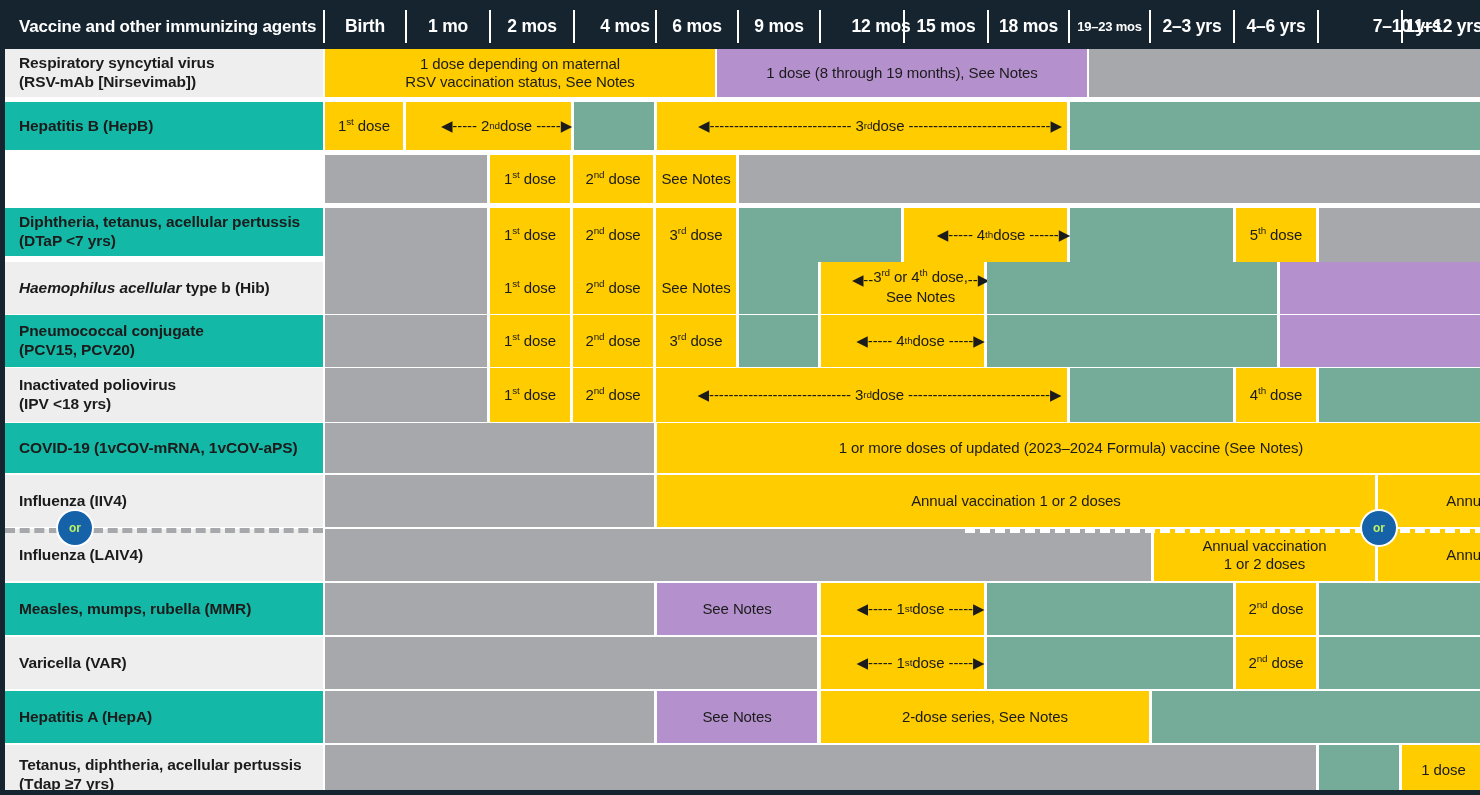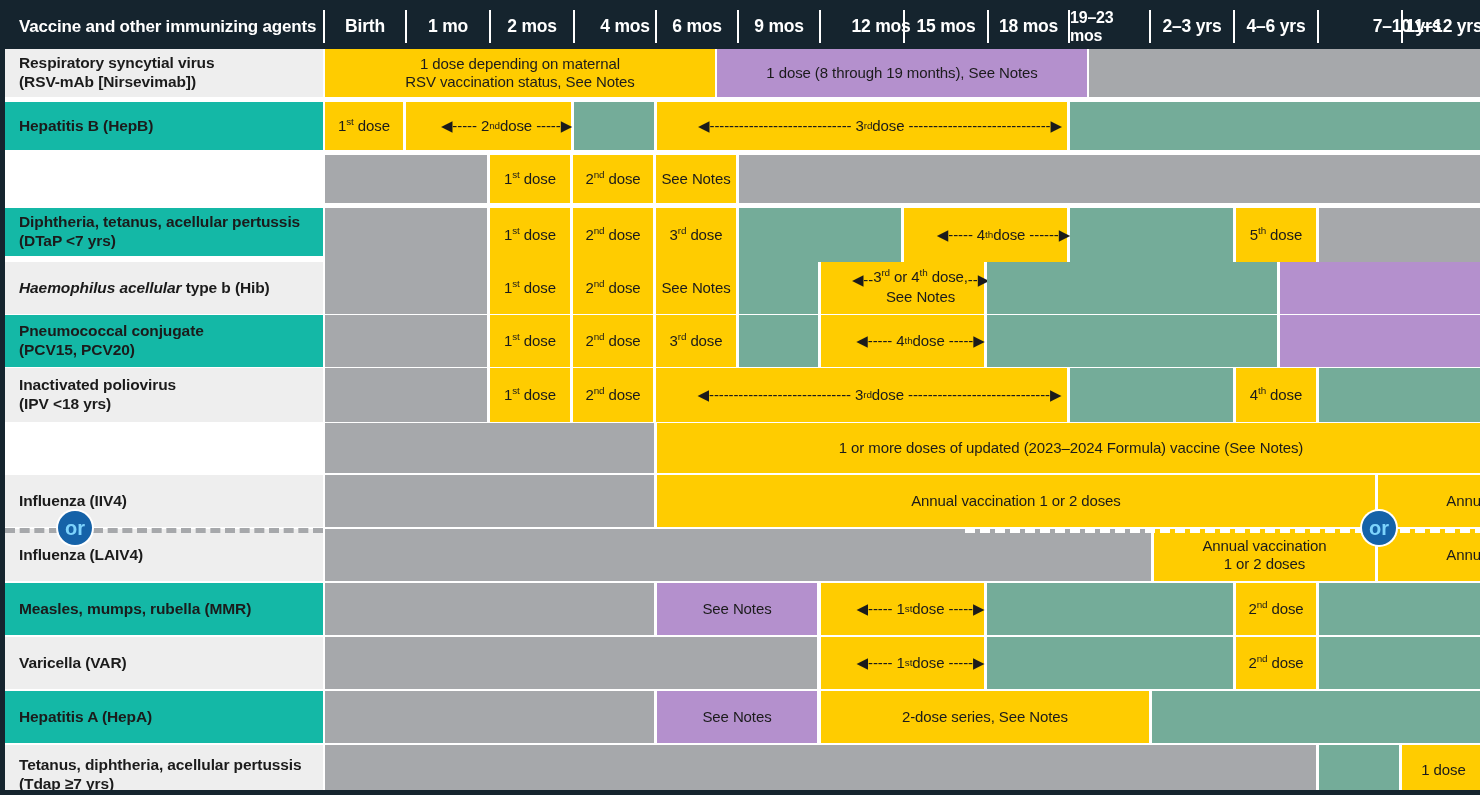--- a/index.html
+++ b/index.html
@@ -13,21 +13,21 @@
   .rowlabel.alt{background:#14b8a6;}
   .cell{position:absolute;box-sizing:border-box;display:flex;align-items:center;justify-content:center;text-align:center;color:#1b1b1b;font-size:15px;line-height:1.2;letter-spacing:-0.1px;}
   .yellow{background:#ffcc00;}
   .green{background:#74ac99;}
   .purple{background:#b490cd;}
   .gray{background:#a6a8ab;}
   .arrowtxt{display:flex;align-items:center;justify-content:center;white-space:nowrap;width:100%;margin-left:36px;}
   sup{font-size:0.66em;vertical-align:super;line-height:0;}
   .orline{position:absolute;height:0;border-top:5px dashed #ffffff;z-index:6;}
   .orline.grayline{border-top:5px dashed #a6a8ab;}
-  .orbadge{position:absolute;width:34px;height:34px;border-radius:50%;background:#1562a8;color:#7dd3fc;font-weight:bold;font-size:20px;display:flex;align-items:center;justify-content:center;z-index:8;box-shadow:0 0 0 2px #ffffff;}
+  .orbadge{position:absolute;width:34px;height:34px;border-radius:50%;background:#1562a8;color:#bef264;font-weight:bold;font-size:12px;display:flex;align-items:center;justify-content:center;z-index:8;box-shadow:0 0 0 2px #ffffff;}
   .vwhite{position:absolute;background:#ffffff;z-index:7;}
   .italic{font-style:italic;}
 </style>
 </head>
 <body>
 
 <div id="page">
 
   <div class="hdr-band"></div>
 
@@ -44,21 +44,21 @@
   <div class="hdr-cell" style="left:652px;width:80px;">6 mos</div>
   <div class="hdr-sep" style="left:732px;"></div>
   <div class="hdr-cell" style="left:734px;width:80px;">9 mos</div>
   <div class="hdr-sep" style="left:814px;"></div>
   <div class="hdr-cell" style="left:816px;width:100px;margin-left:10px;">12 mos</div>
   <div class="hdr-sep" style="left:898px;"></div>
   <div class="hdr-cell" style="left:900px;width:82px;">15 mos</div>
   <div class="hdr-sep" style="left:982px;"></div>
   <div class="hdr-cell" style="left:984px;width:79px;">18 mos</div>
   <div class="hdr-sep" style="left:1063px;"></div>
-  <div class="hdr-cell" style="left:1065px;width:79px;font-size:16px;">19–23 mos</div>
+  <div class="hdr-cell" style="left:1065px;width:79px;font-size:13px;">19–23 mos</div>
   <div class="hdr-sep" style="left:1144px;"></div>
   <div class="hdr-cell" style="left:1146px;width:82px;">2–3 yrs</div>
   <div class="hdr-sep" style="left:1228px;"></div>
   <div class="hdr-cell" style="left:1230px;width:82px;">4–6 yrs</div>
   <div class="hdr-sep" style="left:1312px;"></div>
   <div class="hdr-cell" style="left:1314px;width:82px;margin-left:47px;">7–10 yrs</div>
   <div class="hdr-sep" style="left:1396px;"></div>
   <div class="hdr-cell" style="left:1398px;width:82px;">11–12 yrs</div>
 
   <div class="rowlabel" style="top:45px;height:48px;width:318px;">
@@ -186,20 +186,23 @@
     </div>
   <div class="cell yellow" style="left:651px;top:364px;width:411px;height:54px;">
     <span class="arrowtxt">◀----------------------------- 3<sup>rd</sup> dose -----------------------------▶</span>
   </div>
   <div class="cell green" style="left:1065px;top:364px;width:163px;height:54px;"></div>
   <div class="cell yellow" style="left:1231px;top:364px;width:80px;height:54px;">
       <span>4<sup>th</sup> dose</span>
     </div>
   <div class="cell green" style="left:1314px;top:364px;width:166px;height:54px;"></div>
 
+  <div class="rowlabel alt" style="top:419px;height:50px;width:318px;">
+    <div>COVID-19 (1vCOV-mRNA, 1vCOV-aPS)</div>
+  </div>
   <div class="cell gray" style="left:320px;top:419px;width:329px;height:50px;"></div>
   <div class="cell yellow" style="left:652px;top:419px;width:828px;height:50px;">1 or more doses of updated (2023–2024 Formula) vaccine (See Notes)</div>
 
   <div class="rowlabel" style="top:471px;height:52px;width:318px;">
     <div>Influenza (IIV4)</div>
   </div>
   <div class="cell gray" style="left:320px;top:471px;width:329px;height:52px;"></div>
   <div class="cell yellow" style="left:652px;top:471px;width:718px;height:52px;">Annual vaccination 1 or 2 doses</div>
   <div class="cell yellow" style="left:1373px;top:471px;width:107px;height:52px;justify-content:flex-end;padding-right:4px;">Annu</div>
   <div class="vwhite" style="left:1370px;top:471px;width:3px;height:52px;"></div>

